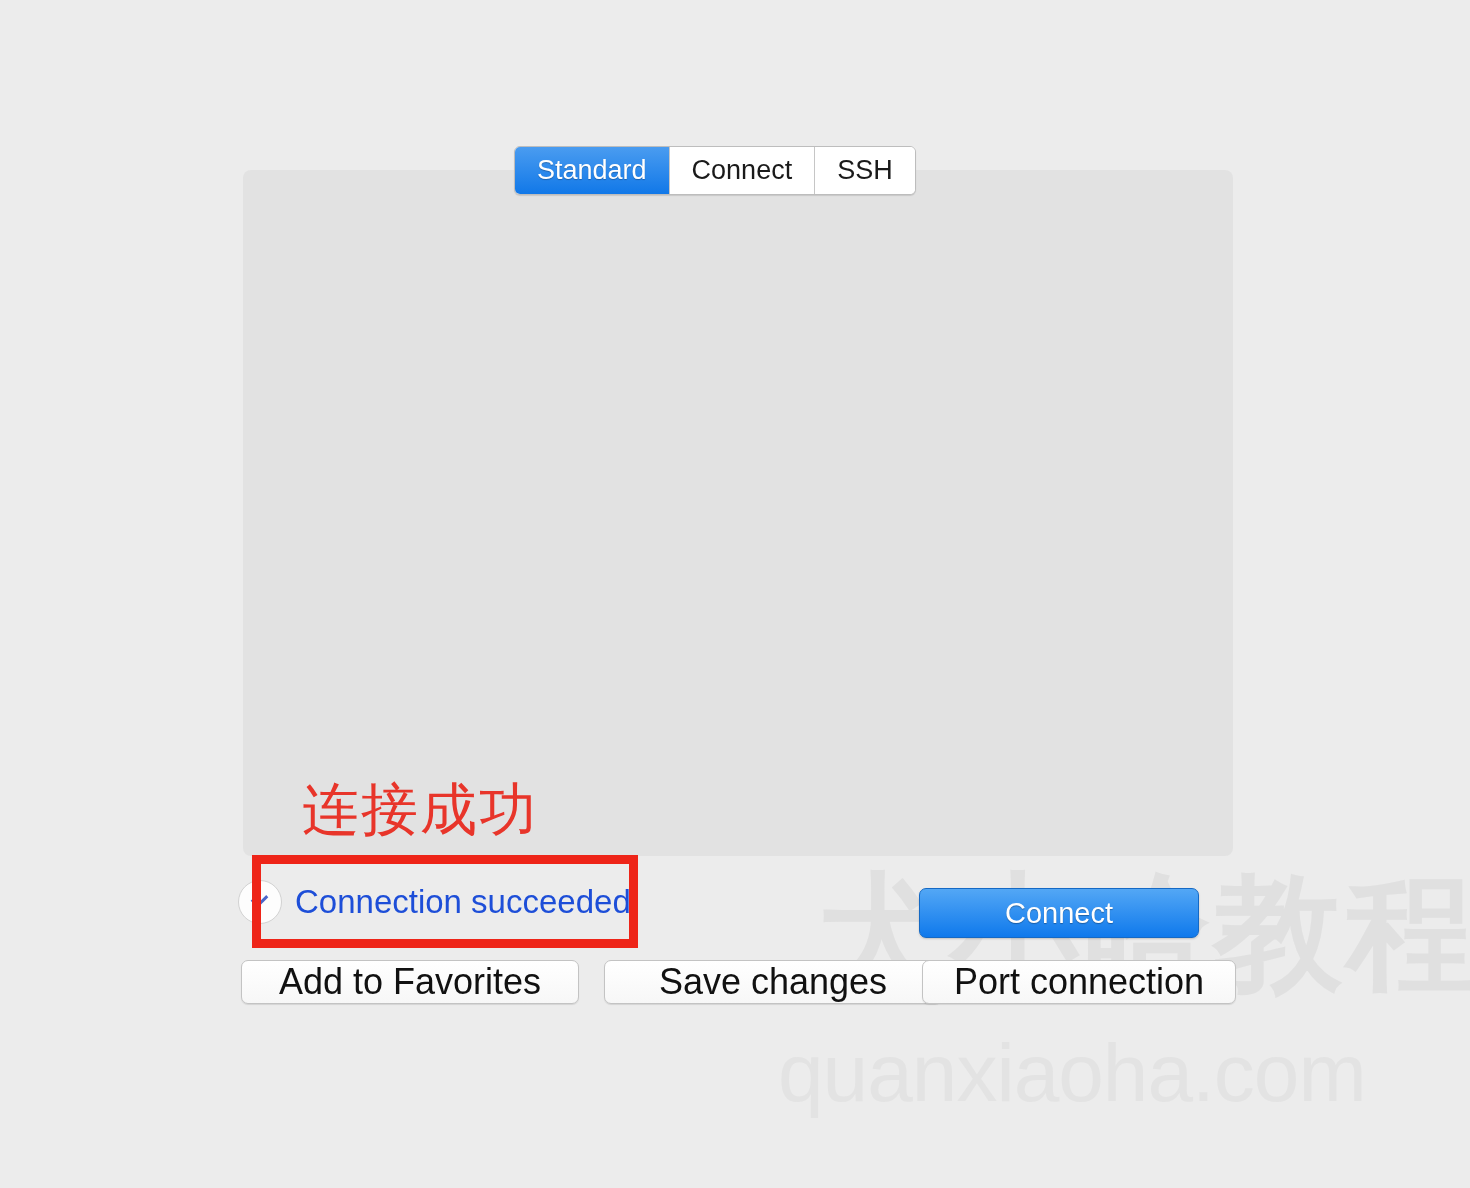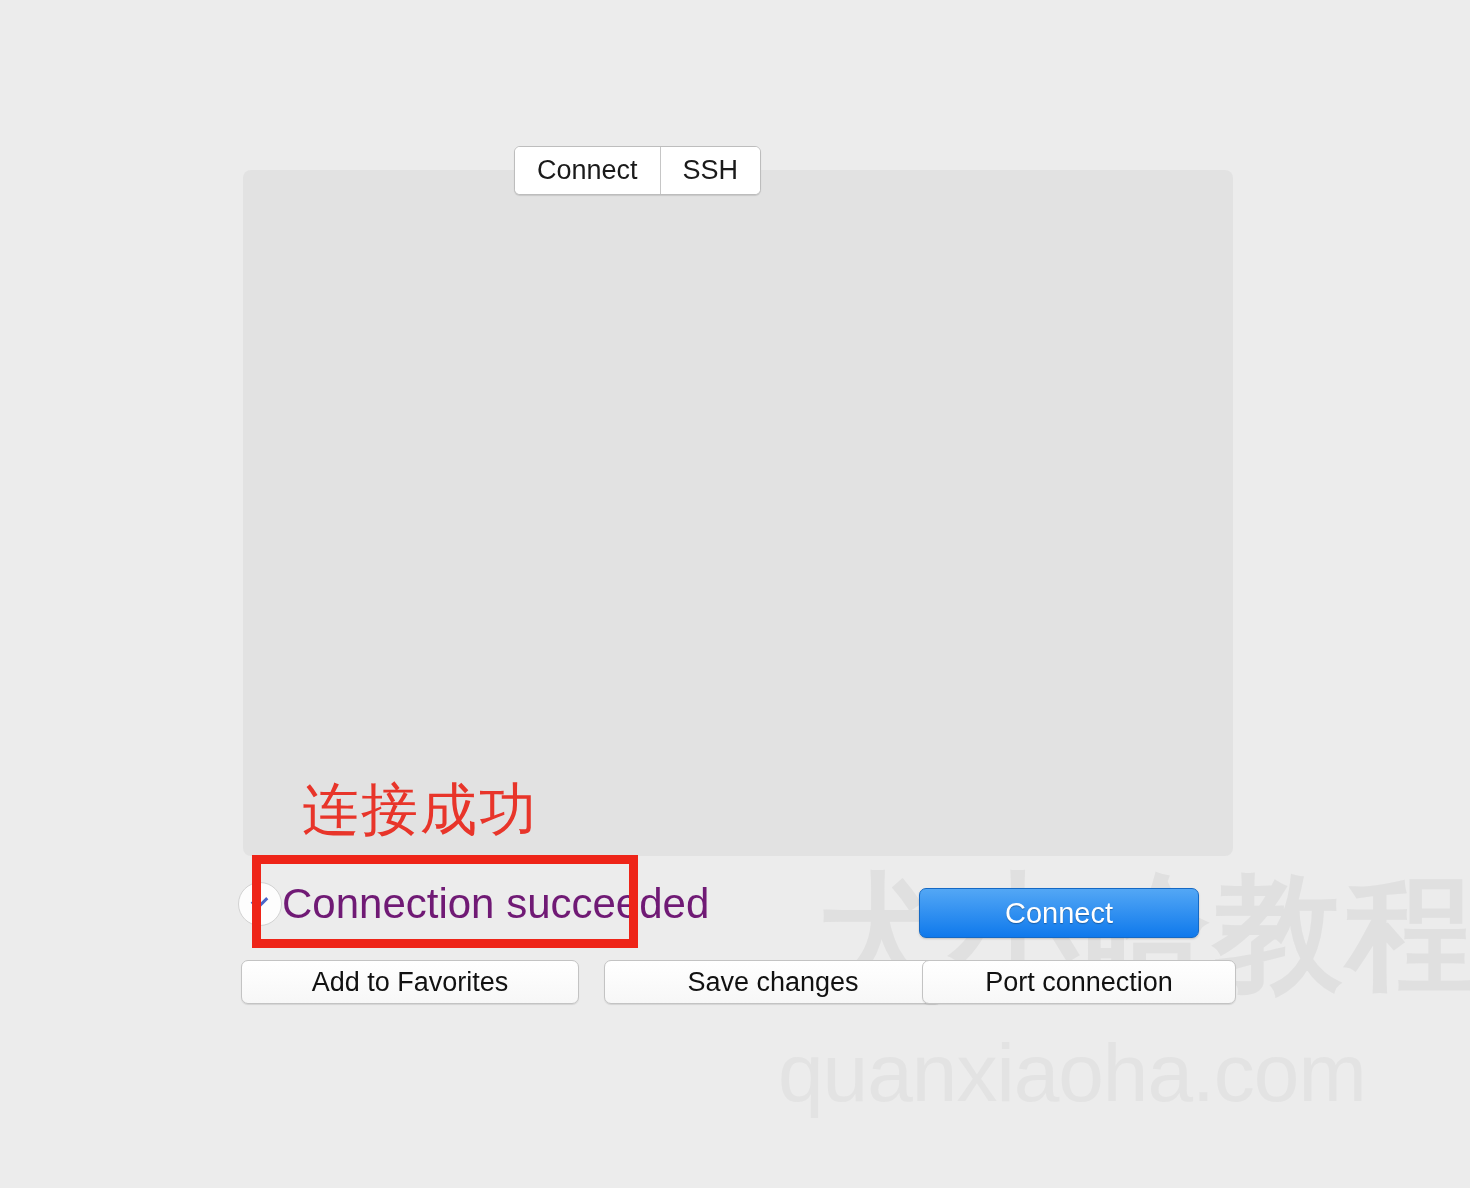--- a/index.html
+++ b/index.html
@@ -257,22 +257,23 @@
     position: absolute;
     left: 13px;
     top: 13px;
     width: 12px;
     height: 7px;
     border-left: 3px solid #4a66c9;
     border-bottom: 3px solid #4a66c9;
     transform: rotate(-45deg);
   }
   #status-text {
-    font-size: 42px;
-    color: #701a75;
+    margin-left: 13px;
+    font-size: 33px;
+    color: #1d4ed8;
   }
 
   
   #connect-btn {
     position: absolute;
     left: 919px;
     top: 888px;
     width: 280px;
     height: 50px;
     border-radius: 7px;
@@ -293,40 +294,41 @@
   
   .btm-btn {
     position: absolute;
     height: 44px;
     background: linear-gradient(#ffffff, #f7f7f7);
     border: 1px solid #c3c3c3;
     border-radius: 7px;
     display: flex;
     align-items: center;
     justify-content: center;
-    font-size: 27px;
+    font-size: 36px;
     color: #111;
     box-shadow: 0 1px 1px rgba(0,0,0,0.10);
     box-sizing: border-box;
     z-index: 6;
     cursor: default;
   }
   #btn-fav  { left: 241px; top: 960px; width: 338px; }
   #btn-save { left: 604px; top: 960px; width: 338px; }
   #btn-test { left: 922px; top: 960px; width: 314px; }
 </style>
 </head>
 <body>
 
 <div class="wm-cjk">犬小哈教程</div>
 <div class="wm-domain">quanxiaoha.com</div>
 
 <div id="panel"></div>
 
 <div id="tabs">
+  <div class="tab active">Standard</div>
   <div class="tab">Connect</div>
   <div class="tab">SSH</div>
 </div>
 
 <div class="row" id="row-name">
   <div class="flabel">Name:</div>
   <div class="finput">
     <span class="redacted" id="name-redacted" style="align-items: flex-start; height: 36px;">
         <i style="width: 6px; height: 30px; background: rgb(185, 185, 185); margin-top: 0px; vertical-align: top;"></i>
         <i style="width: 5px; height: 8px; background: rgb(255, 255, 255); margin-top: 0px; vertical-align: top;"></i>

